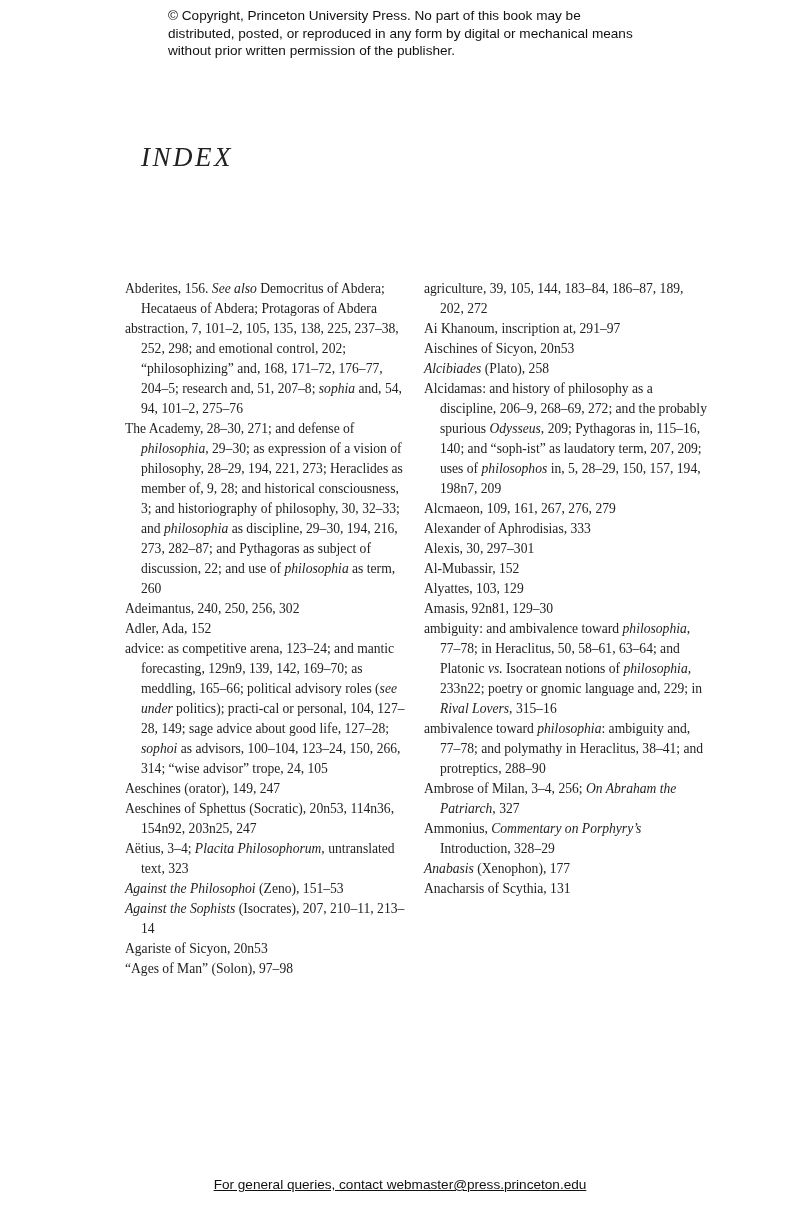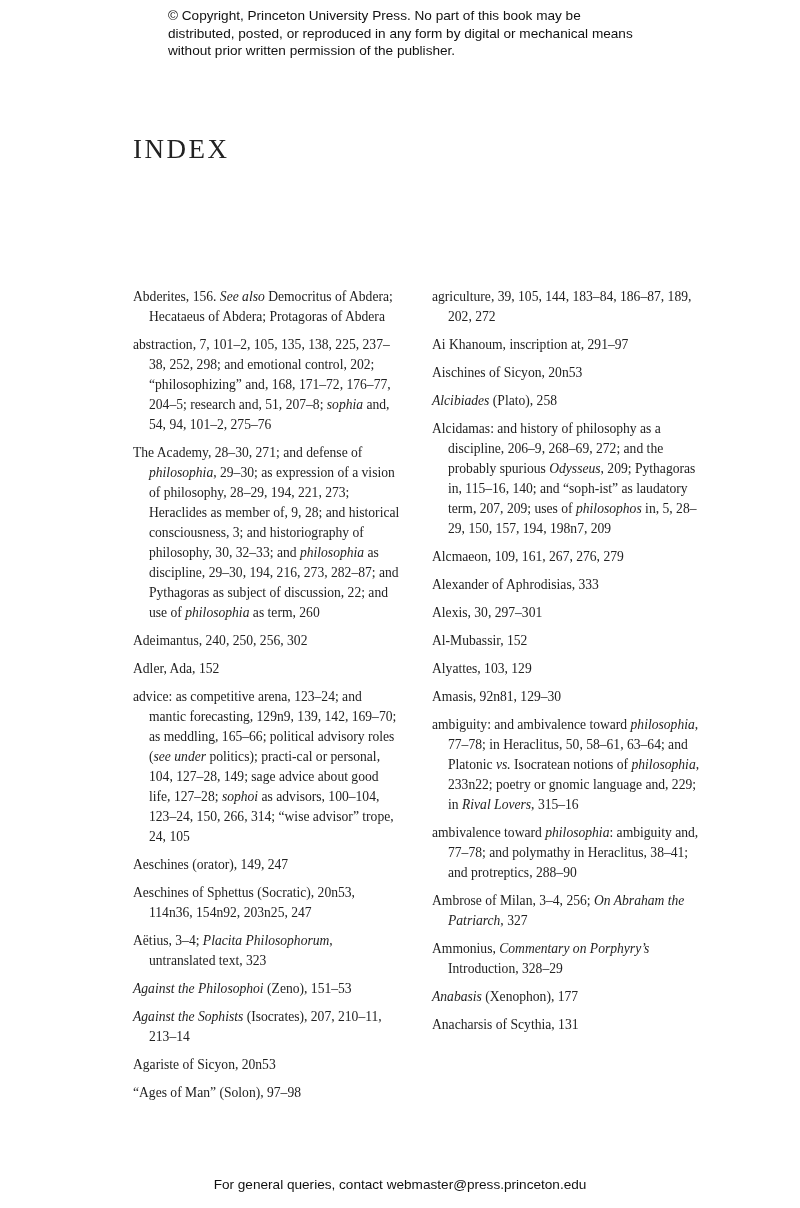--- a/index.html
+++ b/index.html
@@ -8,34 +8,34 @@
     overflow: hidden; color: #1a1a1a;
   }
   .copyright {
     position: absolute; left: 168px; top: 7px; width: 470px;
     font-family: "Liberation Sans", sans-serif; font-size: 13.6px; line-height: 17.5px;
     color: #111;
   }
   .title {
     position: absolute; left: 125px; top: 126px;
     font-family: "Liberation Serif", serif; font-size: 27px; letter-spacing: 2.5px;
-    color: #222; font-weight: normal; margin: 8px;
+    color: #222; font-weight: normal; margin: 16px; font-style: italic;
   }
   .col {
     position: absolute; top: 279px; width: 285px;
     font-family: "Liberation Serif", serif; font-size: 13.6px; line-height: 20px;
     color: #222;
   }
   .col.left { left: 125px; }
   .col.right { left: 424px; }
-  .entry { padding-left: 16px; text-indent: -16px; margin: 8px; font-family: Liberation Serif, serif; }
+  .entry { padding-left: 16px; text-indent: -16px; margin: 0; font-family: Liberation Serif, serif; }
   .entry i { font-style: italic; }
   .footer {
     position: absolute; left: 0; width: 800px; top: 1177px; text-align: center;
-    font-family: "Liberation Sans", sans-serif; font-size: 13.6px; color: #111;
+    font-family: "Liberation Sans", sans-serif; font-size: 13.6px; color: #111; text-decoration: underline;
   }
 </style>
 </head>
 <body>
 
 <div class="copyright">© Copyright, Princeton University Press. No part of this book may be distributed, posted, or reproduced in any form by digital or mechanical means without prior written permission of the publisher.</div>
 
 <h1 class="title">INDEX</h1>
 
 <div class="col left">

